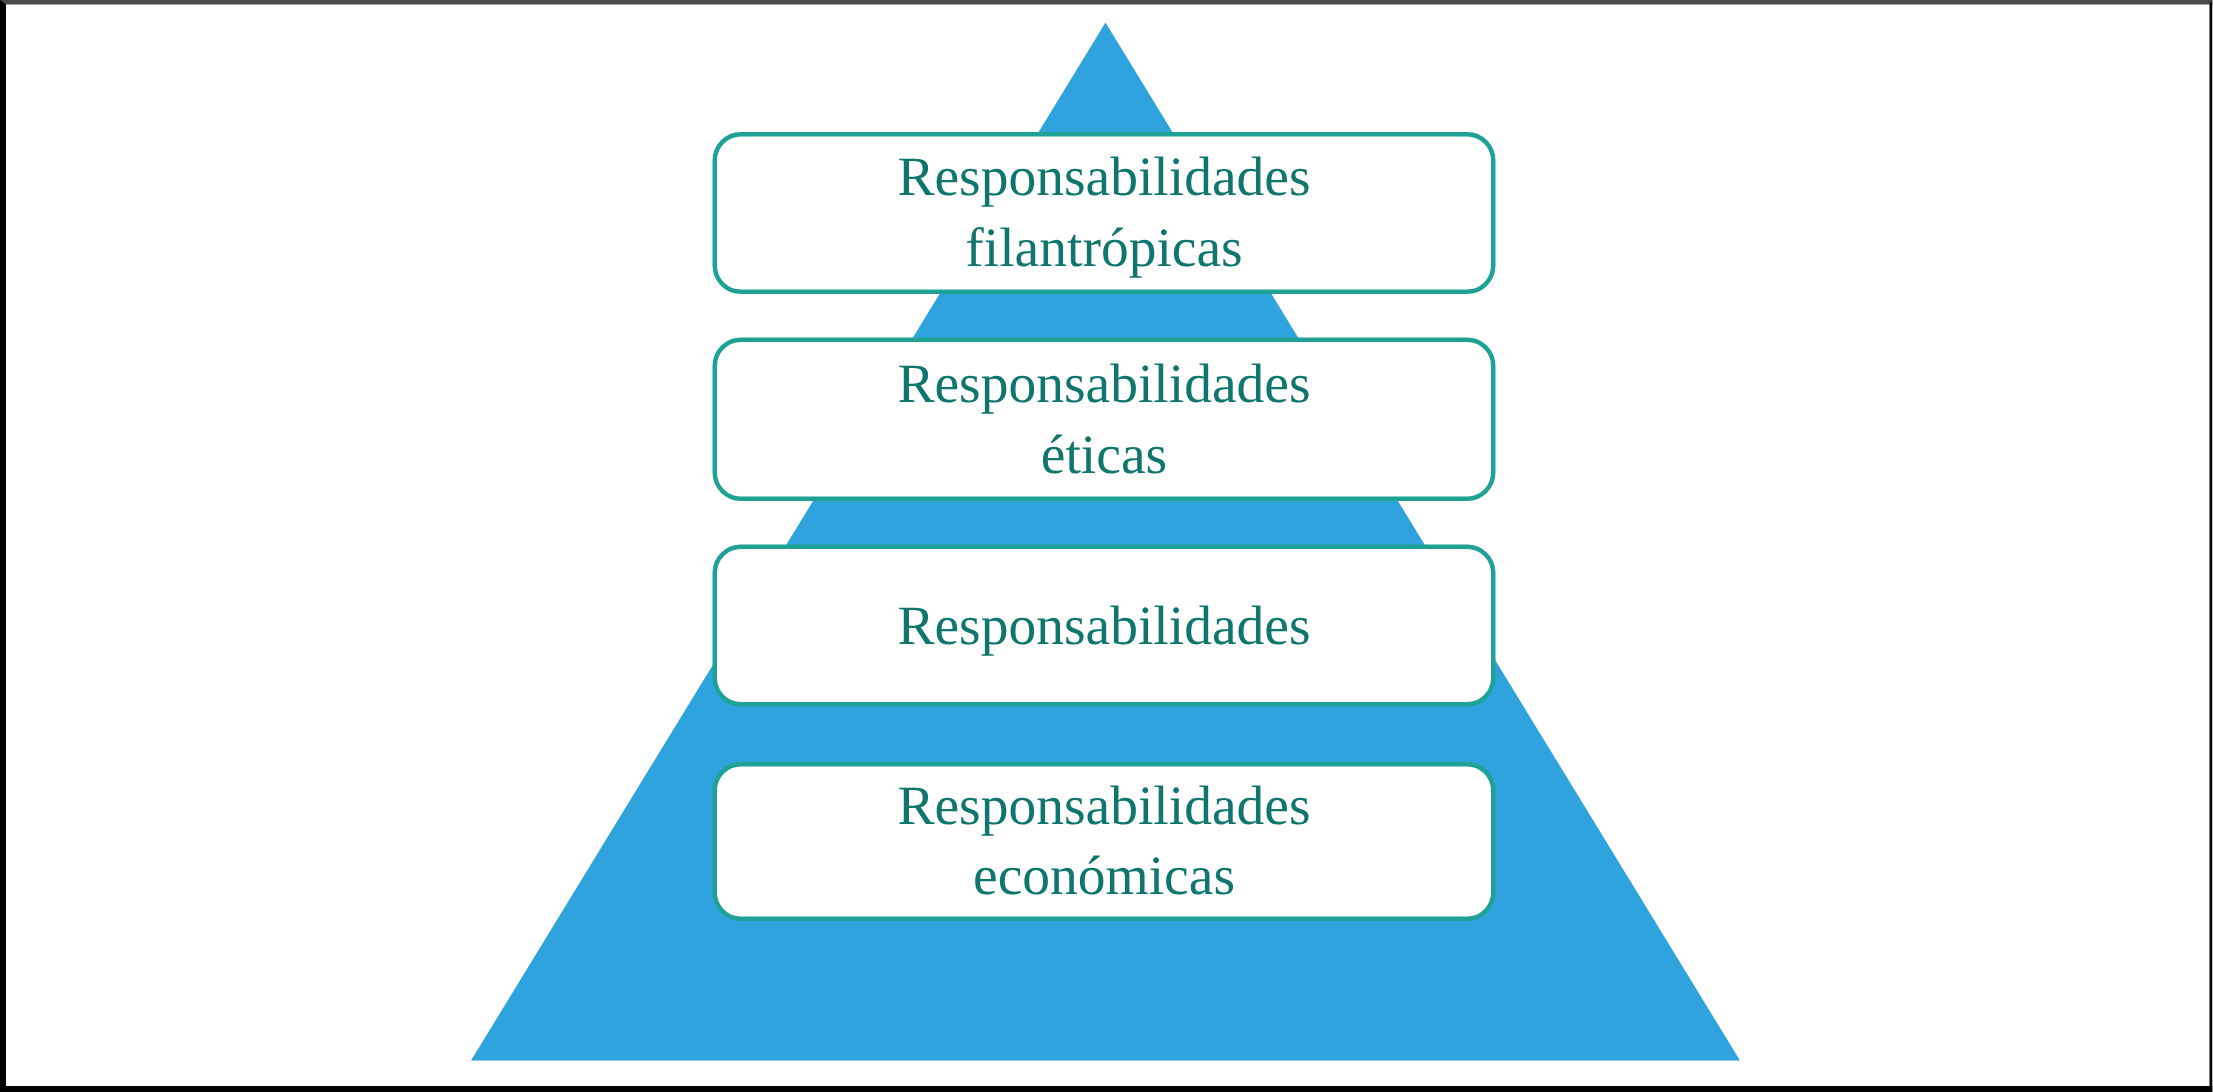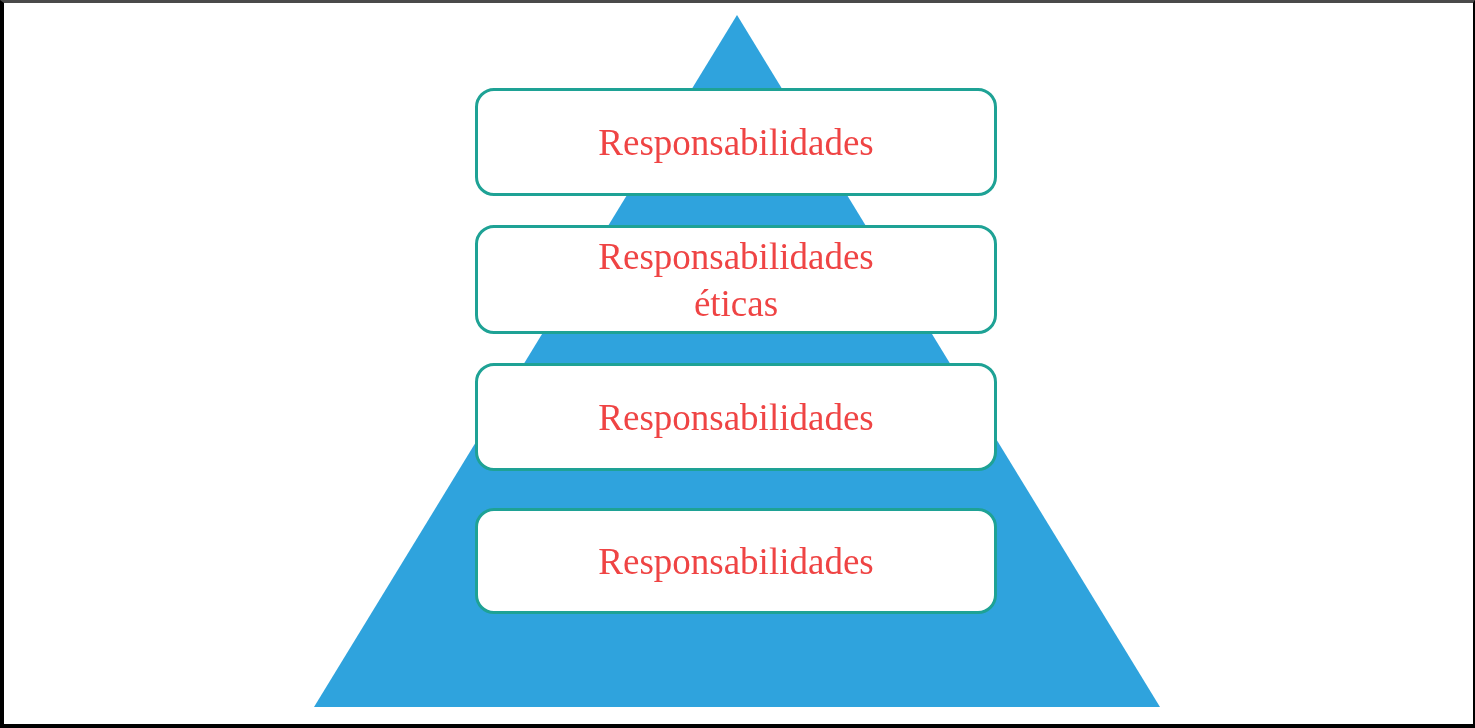--- a/index.html
+++ b/index.html
@@ -38,47 +38,49 @@
     display: flex;
     flex-direction: column;
     align-items: center;
     justify-content: center;
     text-align: center;
   }
   .level-line {
     font-family: "Liberation Serif", "DejaVu Serif", serif;
     font-size: 37px;
     line-height: 47px;
-    color: #ef4444;
+    color: #0f766e;
     white-space: nowrap;
   }
   .box-filantropicas { top: 85px;  height: 108px; }
   .box-eticas        { top: 222px; height: 109px; }
   .box-legales       { top: 360px; height: 108px; }
   .box-economicas    { top: 505px; height: 106px; }
 </style>
 </head>
 <body>
 
 <div class="frame">
 
   <svg class="pyramid-svg" viewBox="0 0 1467 721" aria-hidden="true">
     <polygon points="733,12 1156,704 310,704" fill="#2FA3DD"></polygon>
   </svg>
 
   <div class="level-box box-filantropicas">
     <div class="level-line">Responsabilidades</div>
+    <div class="level-line">filantrópicas</div>
   </div>
 
   <div class="level-box box-eticas">
     <div class="level-line">Responsabilidades</div>
     <div class="level-line">éticas</div>
   </div>
 
   <div class="level-box box-legales">
     <div class="level-line">Responsabilidades</div>
   </div>
 
   <div class="level-box box-economicas">
     <div class="level-line">Responsabilidades</div>
+    <div class="level-line">económicas</div>
   </div>
 
 </div>
 
 </body></html>

